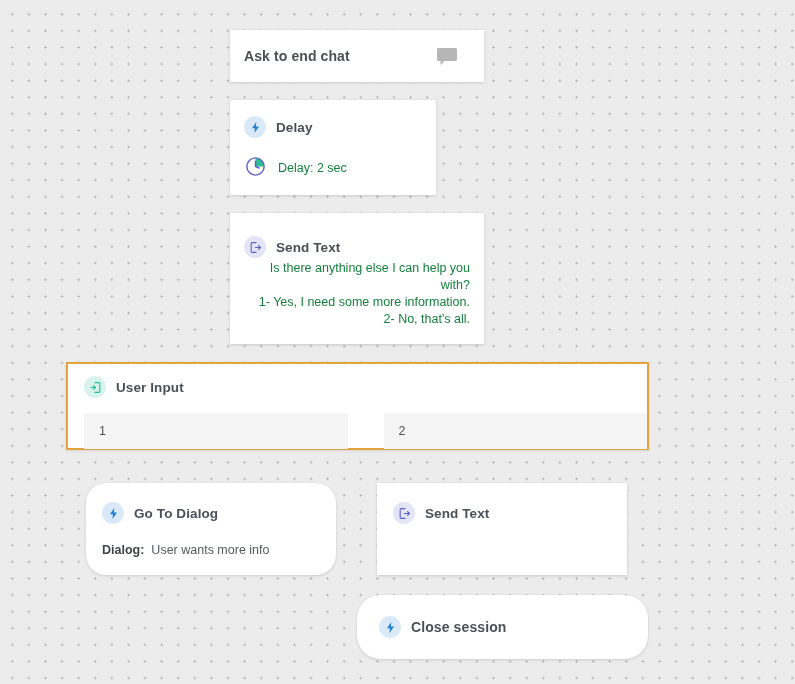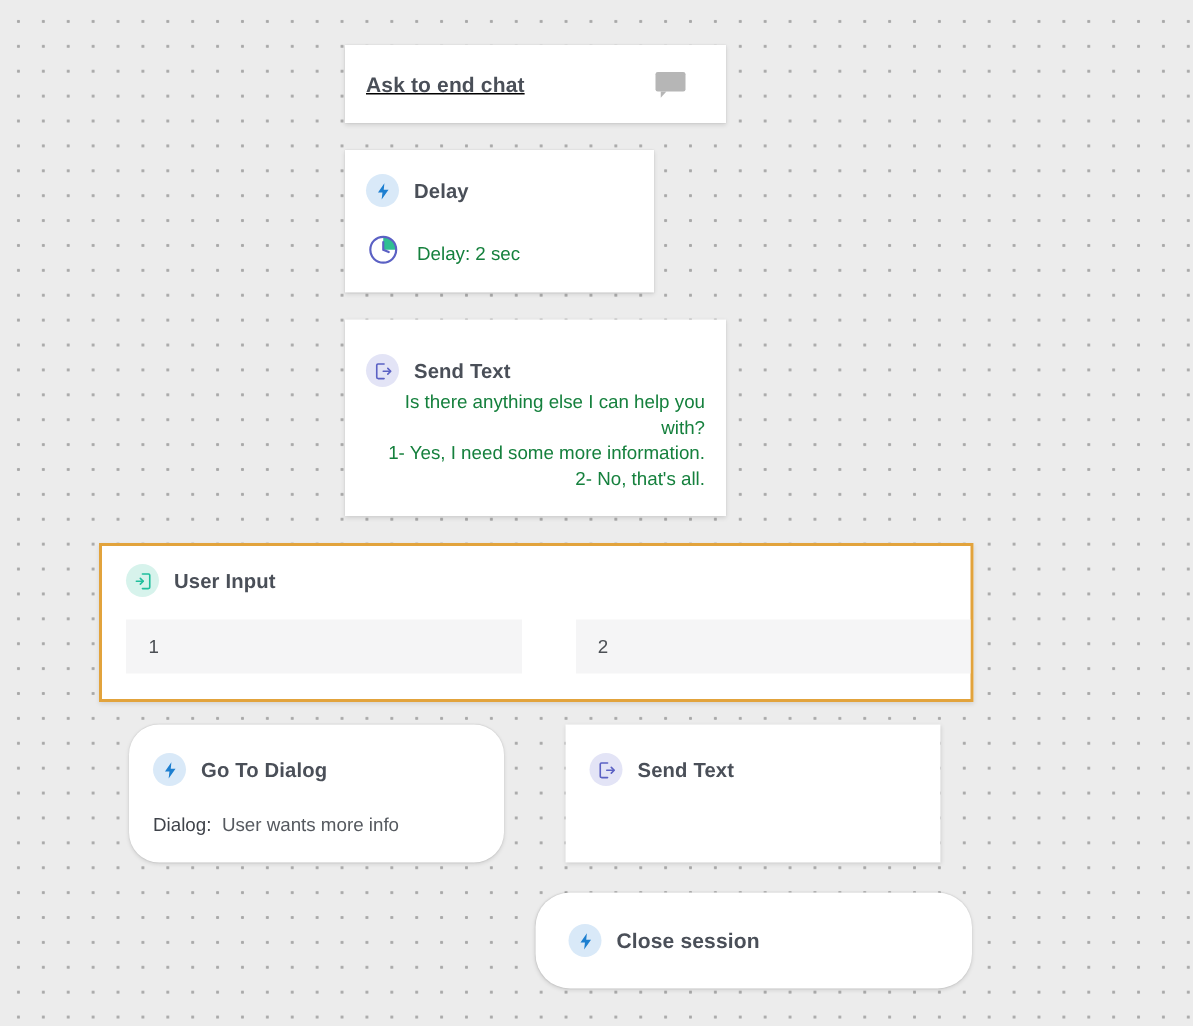--- a/index.html
+++ b/index.html
@@ -69,21 +69,20 @@
   
   #card-ask {
     left: 230px;
     top: 30px;
     width: 254px;
     height: 52px;
     display: flex;
     align-items: center;
     justify-content: space-between;
     padding: 0 26px 0 14px;
-    text-decoration: underline;
   }
   #card-ask .card-title { font-size: 14px; }
 
   
   #card-delay {
     left: 230px;
     top: 100px;
     width: 206px;
     height: 95px;
     padding: 16px 14px 0 14px;
@@ -104,21 +103,21 @@
     height: 131px;
     padding: 23px 14px 0 14px;
   }
   #card-send1 .body-text { margin-top: 2px; }
 
   
   #card-userinput {
     left: 66px;
     top: 362px;
     width: 583px;
-    height: 106px;
+    height: 88px;
     border: 2px solid #e2a33c;
     background: #ffffff;
     padding: 12px 0 0 16px;
     box-shadow: 0 1px 3px rgba(0,0,0,0.10);
   }
   #card-userinput .inputs-row {
     display: flex;
     gap: 36px;
     margin-top: 15px;
   }
@@ -142,21 +141,21 @@
     height: 92px;
     padding: 19px 16px 0 16px;
     border-radius: 20px;
   }
   #card-goto .kv {
     margin-top: 19px;
     font-size: 12.5px;
     color: #55595f;
   }
   #card-goto .kv .k {
-    font-weight: normal;
+    font-weight: bold;
     color: #3f434a;
     margin-right: 7px;
   }
 
   
   #card-send2 {
     left: 377px;
     top: 483px;
     width: 250px;
     height: 92px;

